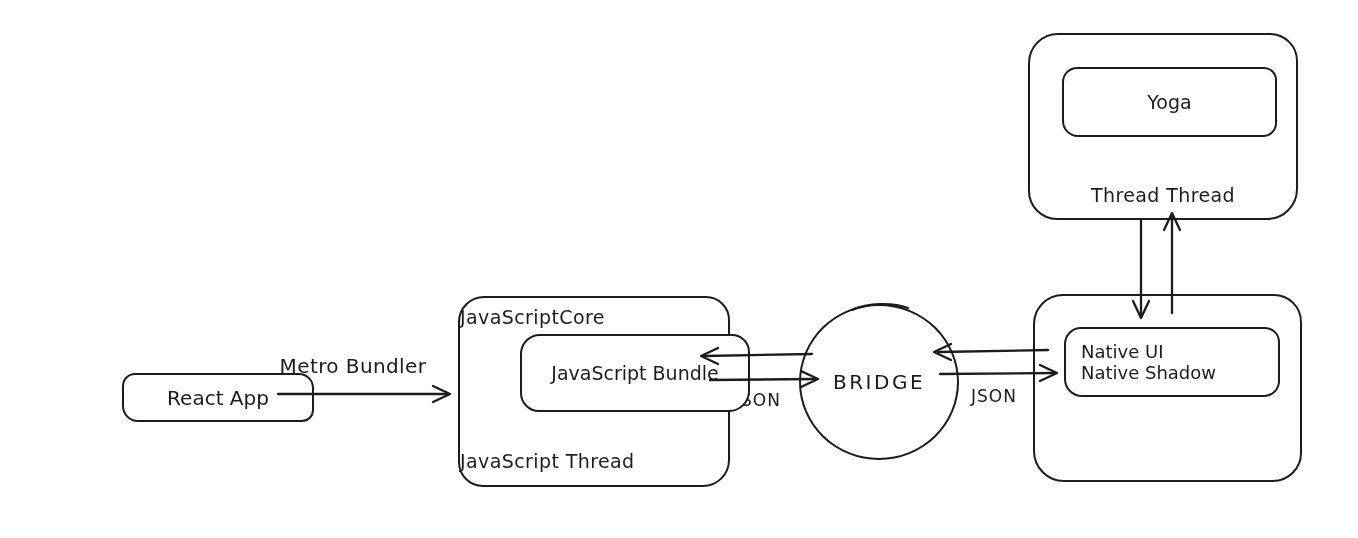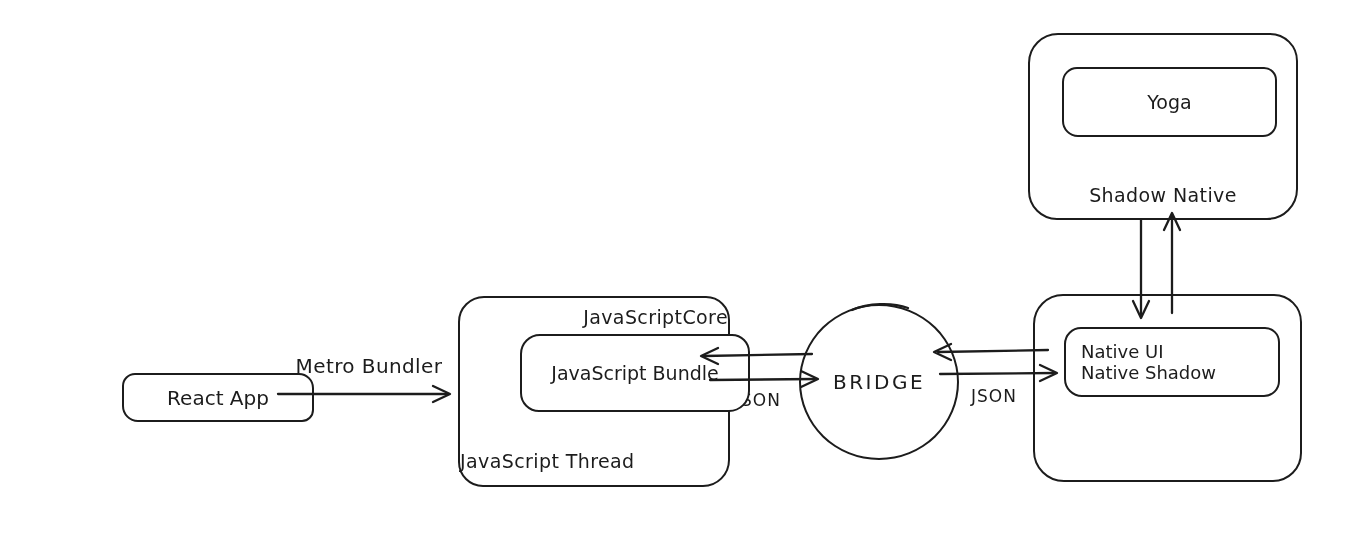--- a/index.html
+++ b/index.html
@@ -35,30 +35,29 @@
     left:78px;top:373px;width:192px;height:49px;
     border-radius:13px 15px 12px 16px;
     font-size:20px;
     margin-left:44px;
   }
 
   
   .metro-label{
     left:353px;top:354px;transform:translateX(-50%);
     font-size:20px;
-    margin-left:16px;
   }
 
   
   .box-jscore{
     left:458px;top:296px;width:272px;height:191px;
     border-radius:26px 24px 27px 25px;
   }
   .jscore-title{
-    top:8px;left:0;width:100%;text-align:right;
+    top:8px;left:0;width:100%;text-align:left;
     font-size:19px;
   }
   .box-bundle{
     left:32px;top:36px;width:230px;height:78px;
     border-radius:20px 18px 21px 19px;
     font-size:19px;
     margin-left:28px;
   }
   .jscore-footer{
     bottom:13px;left:0;width:100%;
@@ -155,21 +154,21 @@
     <div class="sketch-box box-native">
       <span>Native UI</span>
       <span>Native Shadow</span>
     </div>
   </div>
 
   <div class="sketch-box box-shadow">
     <div class="sketch-box box-yoga center-flex">
       <span>Yoga</span>
     </div>
-    <div class="lbl shadow-footer">Shadow Native</div>
+    <div class="lbl shadow-footer">Thread Thread</div>
   </div>
 
   <svg class="arrows" viewBox="0 0 1358 538" xmlns="http://www.w3.org/2000/svg">
 
     <path d="M278,394 L448,394"></path>
     <path d="M433,386 L450,394 L433,402"></path>
 
     <path d="M812,354 L704,356"></path>
     <path d="M718,348 L701,356 L718,364"></path>
 

